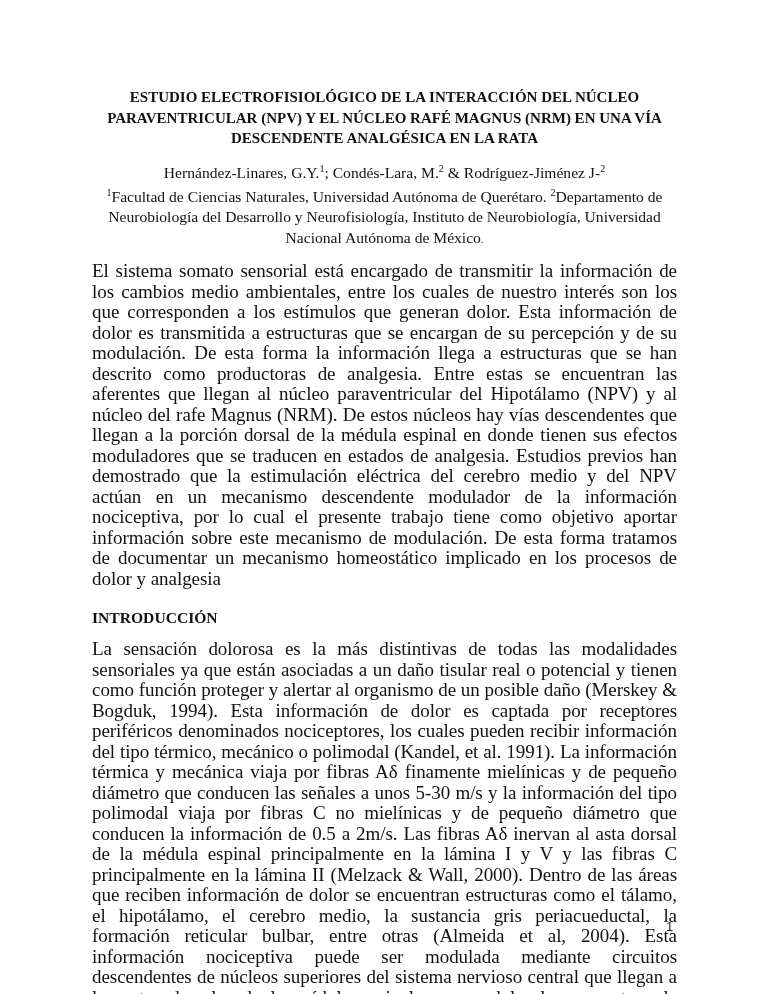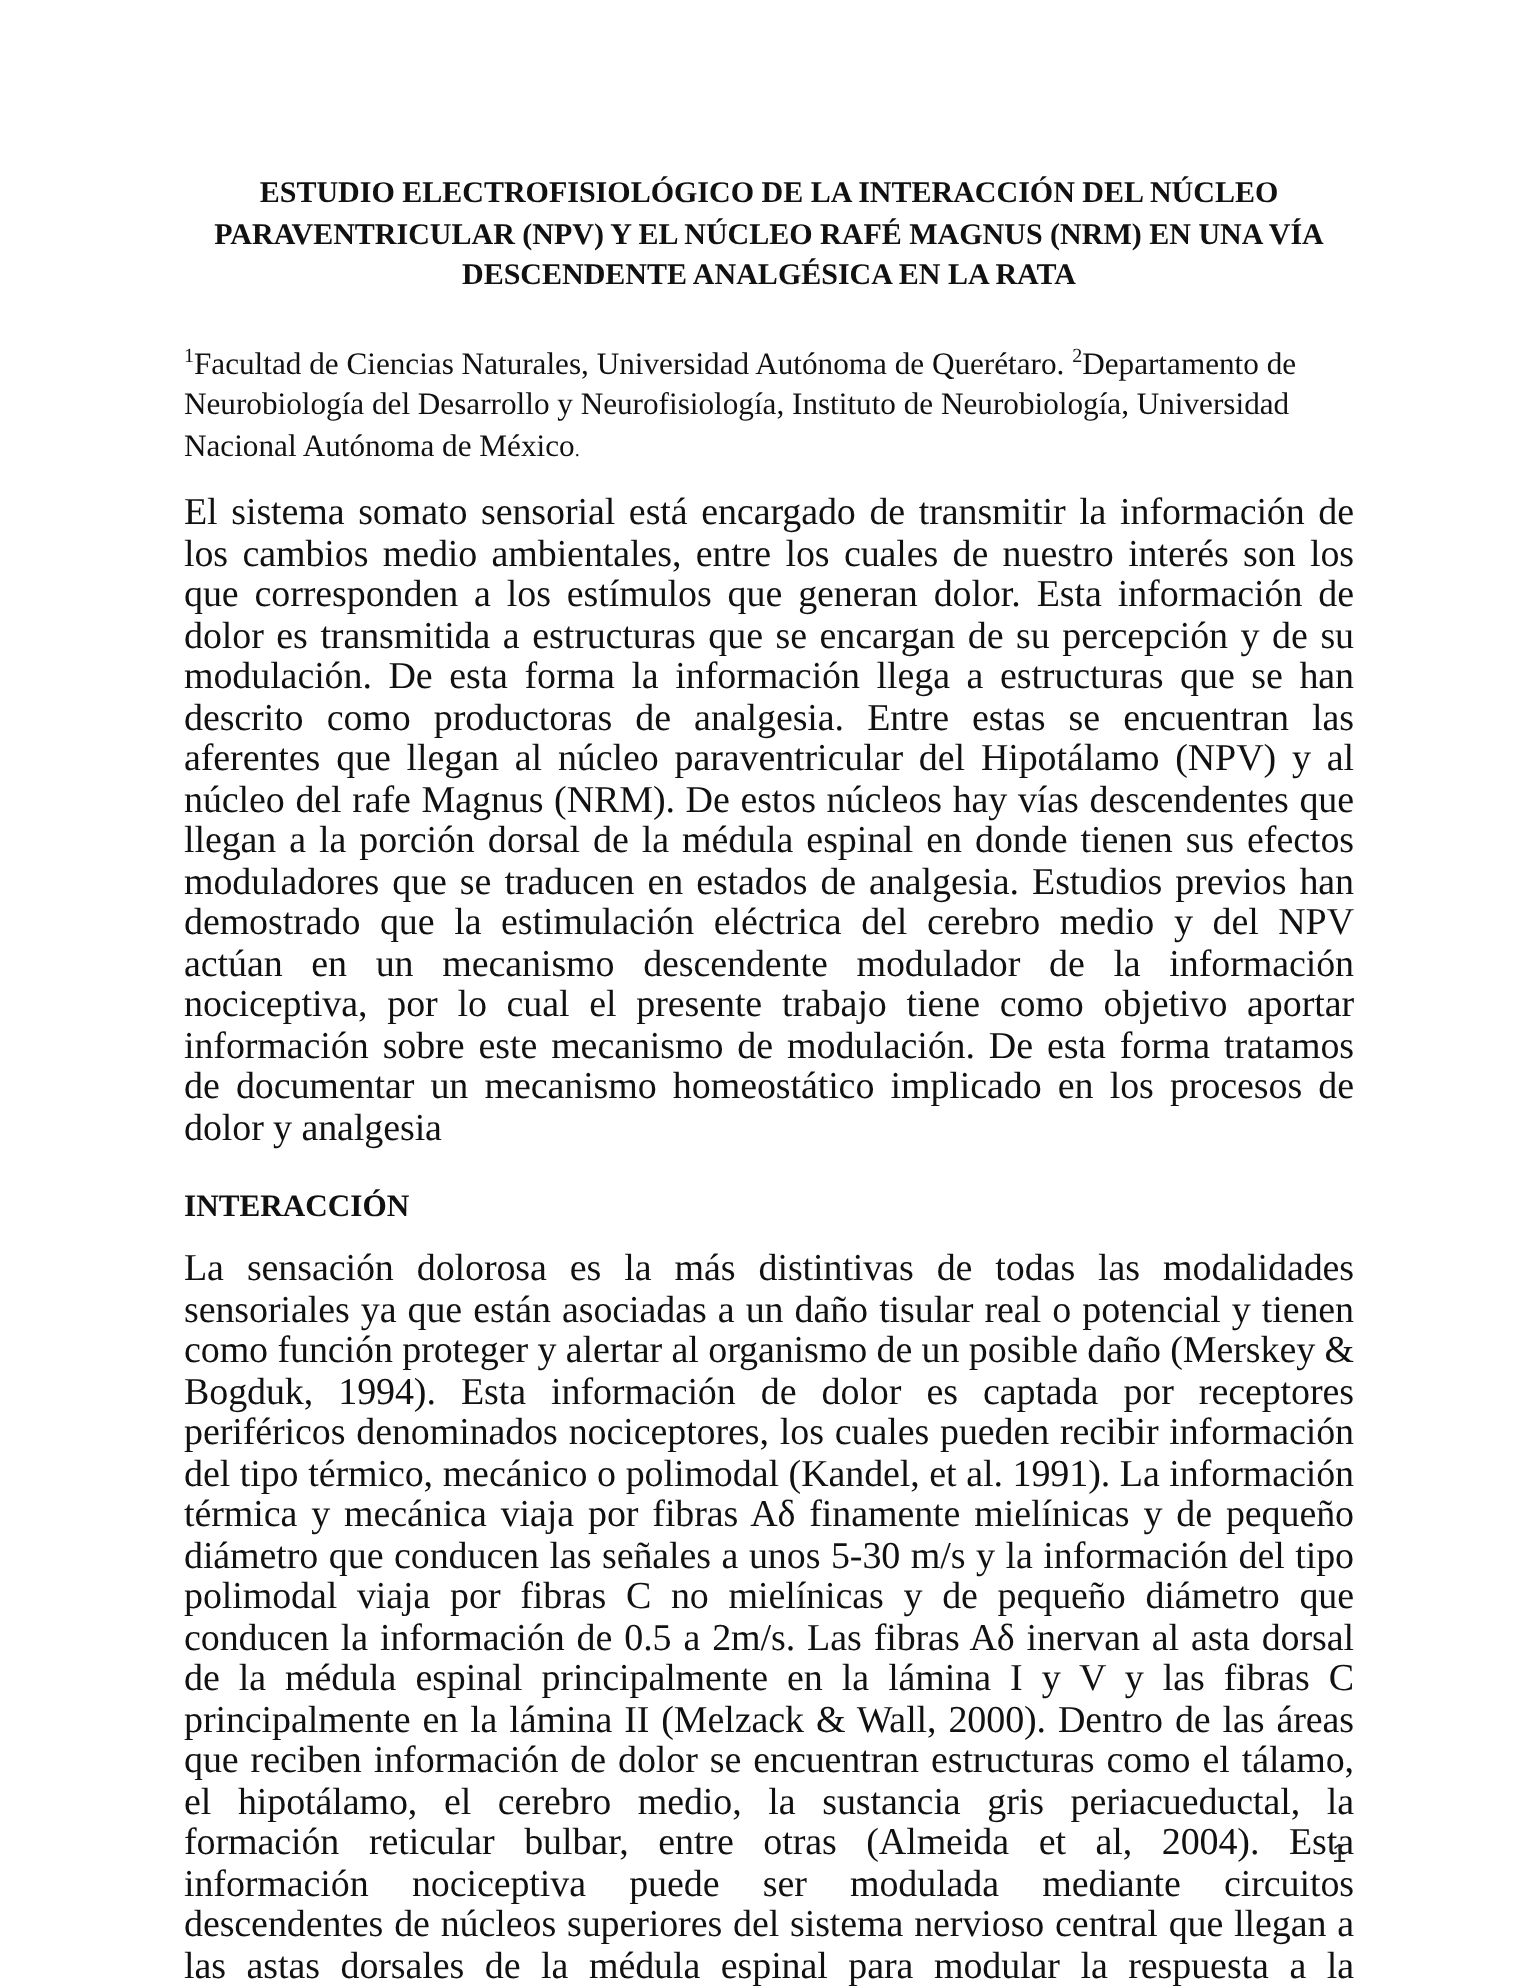--- a/index.html
+++ b/index.html
@@ -6,45 +6,48 @@
   body {
     width: 768px; height: 994px; position: relative; overflow: hidden;
     font-family: "Liberation Serif", serif; color: #111111;
   }
   .page { position: absolute; left: 92px; top: 87px; width: 585px; }
   .title {
     font-weight: bold; text-align: center; font-size: 15px; line-height: 20.5px;
     margin: 0; letter-spacing: 0;
   }
   .authors { text-align: center; font-size: 15.6px; line-height: 20px; margin-top: 14px; }
-  .affil { text-align: left; font-size: 15.6px; line-height: 20.5px; margin-top: 24px; }
+  .affil { text-align: center; font-size: 15.6px; line-height: 20.5px; margin-top: 4px; }
   .affil .small { font-size: 10px; }
   sup { font-size: 10px; line-height: 0; vertical-align: super; position: relative; top: 1px; }
   .section-head { font-weight: bold; font-size: 15.6px; line-height: 20px; margin-top: 19px; }
   .para {
     font-size: 19px; line-height: 20.5px; text-align: justify; margin-top: 11px;
     letter-spacing: -0.05px;
     font-family: Liberation Serif, serif;
   }
   .para.intro { margin-top: 11px; }
   .page-number {
     position: absolute; left: 666px; top: 919px; font-family: "Liberation Sans", sans-serif;
     font-size: 13px; color: #222;
   }
 </style>
 </head>
 <body>
 
 <div class="page">
   <h1 class="title">ESTUDIO ELECTROFISIOLÓGICO DE LA INTERACCIÓN DEL NÚCLEO PARAVENTRICULAR (NPV) Y EL NÚCLEO RAFÉ MAGNUS (NRM) EN UNA VÍA DESCENDENTE ANALGÉSICA EN LA RATA</h1>
 
+  <div class="authors">
+    <span>Hernández-Linares, G.Y.</span><sup>1</sup><span>; </span><span>Condés-Lara, M.</span><sup>2</sup><span> &amp; </span><span>Rodríguez-Jiménez J-</span><sup>2</sup>
+  </div>
 
   <div class="affil">
     <sup>1</sup><span>Facultad de Ciencias Naturales, Universidad Autónoma de Querétaro. </span><sup>2</sup><span>Departamento de Neurobiología del Desarrollo y Neurofisiología, Instituto de Neurobiología, Universidad Nacional Autónoma de México</span><span class="small">.</span>
   </div>
 
   <p class="para">El sistema somato sensorial está encargado de transmitir la información de los cambios medio ambientales, entre los cuales de nuestro interés son los que corresponden a los estímulos que generan dolor. Esta información de dolor es transmitida a estructuras que se encargan de su percepción y de su modulación. De esta forma la información llega a estructuras que se han descrito como productoras de analgesia. Entre estas se encuentran las aferentes que llegan al núcleo paraventricular del Hipotálamo (NPV) y al núcleo del rafe Magnus (NRM). De estos núcleos hay vías descendentes que llegan a la porción dorsal de la médula espinal en donde tienen sus efectos moduladores que se traducen en estados de analgesia. Estudios previos han demostrado que la estimulación eléctrica del cerebro medio y del NPV actúan en un mecanismo descendente modulador de la información nociceptiva, por lo cual el presente trabajo tiene como objetivo aportar información sobre este mecanismo de modulación. De esta forma tratamos de documentar un mecanismo homeostático implicado en los procesos de dolor y analgesia</p>
 
-  <div class="section-head">INTERACCIÓN</div>
+  <div class="section-head">INTRODUCCIÓN</div>
   <p class="para intro">La sensación dolorosa es  la más distintivas de todas las modalidades sensoriales ya que  están asociadas a un daño tisular real o potencial y tienen como función proteger y alertar al organismo de un posible daño (Merskey &amp; Bogduk, 1994). Esta información de dolor es captada por  receptores periféricos denominados nociceptores, los cuales pueden recibir información del tipo térmico, mecánico o polimodal (Kandel, et al. 1991). La información térmica y mecánica viaja por fibras Aδ finamente mielínicas y de pequeño diámetro que conducen las señales a unos 5-30 m/s y la información del tipo polimodal viaja por fibras C no mielínicas y de pequeño diámetro que conducen la información de 0.5 a 2m/s. Las fibras Aδ inervan al asta dorsal de la médula espinal principalmente en la lámina I y V y las fibras C principalmente en la lámina II (Melzack &amp; Wall, 2000). Dentro de las áreas que reciben información de dolor se encuentran estructuras como el tálamo, el hipotálamo, el cerebro medio, la sustancia gris periacueductal, la formación reticular bulbar, entre otras (Almeida et al, 2004). Esta información nociceptiva puede ser modulada mediante circuitos descendentes de núcleos superiores del sistema nervioso central que llegan a las astas dorsales de la médula espinal para modular la respuesta a la estimulación nociva (Melzack &amp; Wall, 2000). Estudios previos han demostrado que la estimulación eléctrica del cerebro medio (Reynolds, 1969) y más recientemente del NPV Hipotalámico (Condés, et al. 2006) actúan en un mecanismo descendente modulador de la información dolorosa produciendo analgesia. Este sistema</p>
 </div>
 
 <div class="page-number">1</div>
 
 </body></html>

